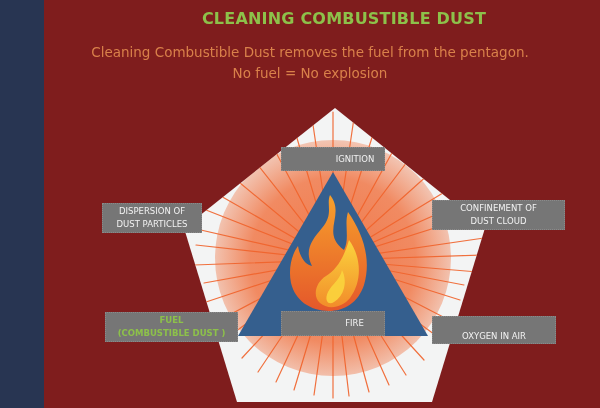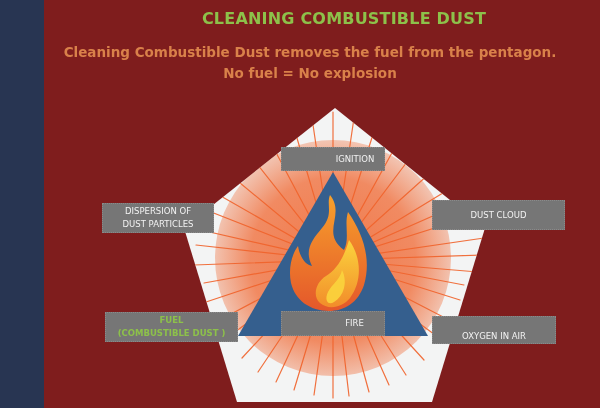--- a/index.html
+++ b/index.html
@@ -31,21 +31,20 @@
     }
     .subtitle {
       position: absolute;
       left: 0;
       top: 42px;
       width: 532px;
       text-align: center;
       color: #d9814a;
       font-size: 13.5px;
       line-height: 21px;
-      font-weight: bold;
     }
     svg.diagram {
       position: absolute;
       left: 0;
       top: 0;
     }
     .label {
       position: absolute;
       background: #767676;
       color: #f2f2f2;
@@ -147,26 +146,27 @@
       <path d="M286,195 C302,215 276,232 300,250 C306,238 300,225 304,212 C318,232 328,258 320,285 C314,303 300,311 285,311 C266,311 251,300 247,283 C244,268 248,254 254,246 C256,258 262,265 268,266 C260,250 268,240 278,228 C290,214 282,205 286,195 Z" fill="url(#flameOuter)"></path>
       <path d="M305,240 C318,258 318,282 306,298 C298,308 284,310 276,303 C268,296 272,282 282,276 C292,270 300,258 305,240 Z" fill="url(#flameInner)"></path>
       <path d="M298,270 C304,282 300,296 290,302 C284,306 280,300 284,292 C288,284 296,280 298,270 Z" fill="#fbd43d" opacity="0.9"></path>
     </g>
   </svg>
 
   <div class="label" style="left:237px; top:147px; width:104px; height:24px;padding-left:44px;">
     <span>IGNITION</span>
   </div>
 
-  <div class="label" style="left:58px; top:203px; width:112px; height:30px;">
+  <div class="label" style="left:58px; top:203px; width:100px; height:30px;">
     <span>DISPERSION OF</span>
     <span>DUST PARTICLES</span>
   </div>
 
   <div class="label" style="left:388px; top:200px; width:133px; height:30px;">
+    <span>CONFINEMENT OF</span>
     <span>DUST CLOUD</span>
   </div>
 
   <div class="label fuel" style="left:61px; top:312px; width:133px; height:30px;">
     <span>FUEL</span>
     <span>(COMBUSTIBLE DUST )</span>
   </div>
 
   <div class="label" style="left:237px; top:311px; width:104px; height:25px;padding-left:43px;">
     <span>FIRE</span>

